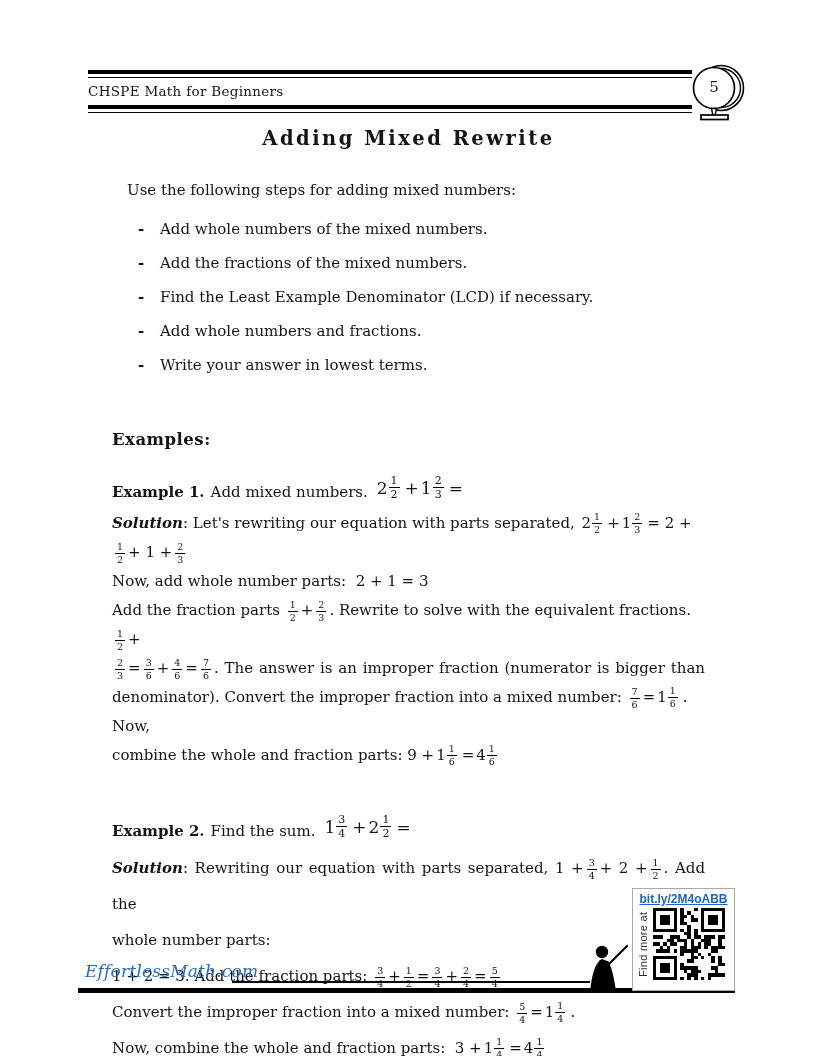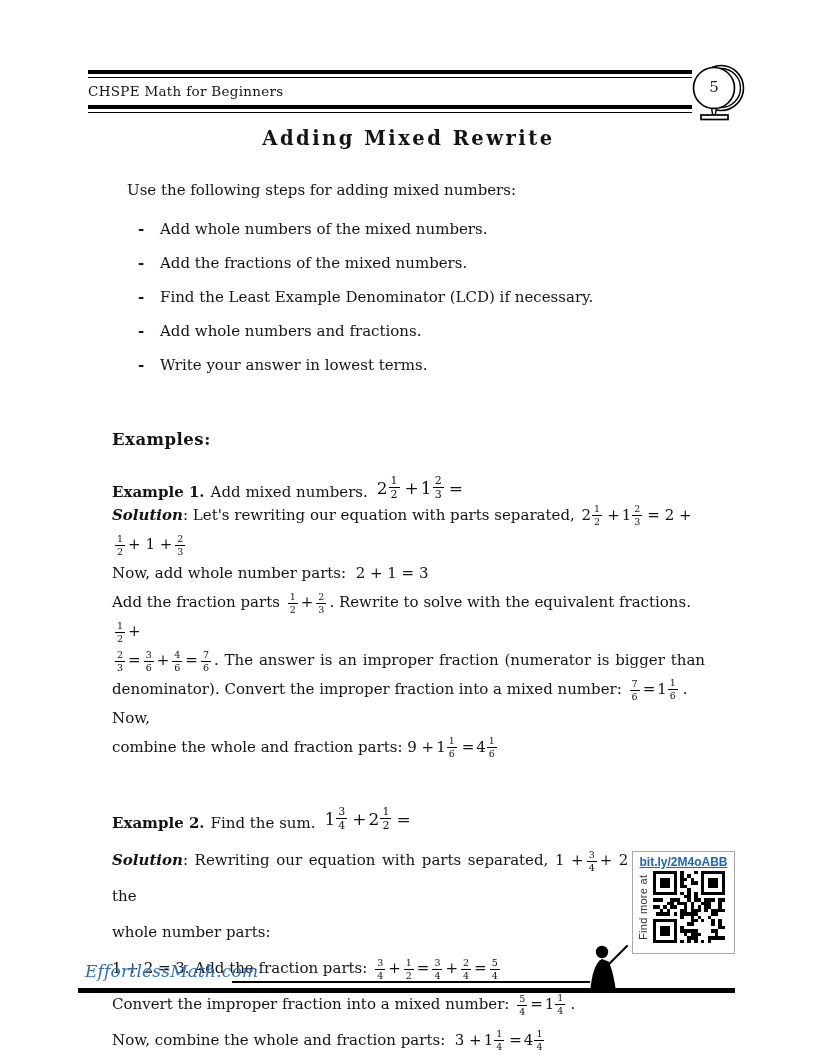--- a/index.html
+++ b/index.html
@@ -20,40 +20,40 @@
   h1.title{margin:0;text-align:center;font-size:19.5px;line-height:26px;font-weight:bold;letter-spacing:2.5px;}
   .intro{margin:28px 0 0 15px;font-size:15px;line-height:20px;}
   .steps{list-style:none;margin:12px 0 0 0;padding:0 0 0 26px;}
   .steps li{display:flex;align-items:center;height:34px;font-size:15px;}
   .steps .dash{font-weight:bold;width:22px;flex:0 0 22px;}
   h2.exh{margin:48px 0 0 0;font-size:16.5px;font-weight:bold;letter-spacing:.5px;}
   .exhead{margin-top:14px;height:38px;display:flex;align-items:flex-end;font-size:15px;}
   .exhead .lbl{font-weight:bold;margin-right:6px;}
   .exhead .mathd{margin-left:7px;font-size:17px;white-space:nowrap;}
   .exhead .mathd .frac{font-size:11px;}
-  .sol1{}
+  .sol1{margin-top:8px;}
   .sol2{margin-top:10px;}
   .mline{font-size:15px;line-height:29px;min-height:29px;white-space:normal;}
   .sol2 .mline{line-height:36px;min-height:36px;}
   .mline.just{text-align:justify;text-align-last:justify;}
   .mbi{font-weight:bold;font-style:italic;}
   .frac{display:inline-flex;flex-direction:column;align-items:center;vertical-align:middle;
         line-height:1.05;font-size:9.5px;margin:0 3px;}
   .frac .fn{border-bottom:1.2px solid #000;padding:0 2px 1px;}
   .frac .fd{padding-top:1px;}
   .mix{display:inline-flex;align-items:center;white-space:nowrap;margin:0 2px;}
   .mix .frac{margin-left:1px;}
 
   
   .site{position:absolute;left:85px;top:961px;font-size:17px;font-style:italic;color:#2a6ebb;
         text-decoration:none;letter-spacing:.2px;}
   .fthin{position:absolute;left:232px;top:981px;width:358px;height:2px;background:#000;}
   .fthick{position:absolute;left:78px;top:988px;width:657px;height:4.5px;background:#000;}
   .person{position:absolute;left:582px;top:942px;width:52px;height:48px;}
-  .qrbox{position:absolute;left:632px;top:851px;width:103px;height:103px;border:1.5px solid #a9a9a9;
+  .qrbox{position:absolute;left:632px;top:888px;width:103px;height:103px;border:1.5px solid #a9a9a9;
          background:#fff;box-sizing:border-box;padding:3px 4px 16px;}
   .qrlink{display:block;text-align:center;color:#1a66c2;font-family:"Liberation Sans",sans-serif;
           font-size:12px;font-weight:bold;text-decoration:underline;margin-bottom:2px;}
   .qrrow{display:flex;align-items:center;}
   .qrcap{writing-mode:vertical-rl;transform:rotate(180deg);font-family:"Liberation Sans",sans-serif;
          font-size:11px;color:#333;height:72px;width:16px;text-align:center;letter-spacing:.3px;}
   .qr{flex:0 0 auto;line-height:0;}
 </style>
 </head>
 <body>

